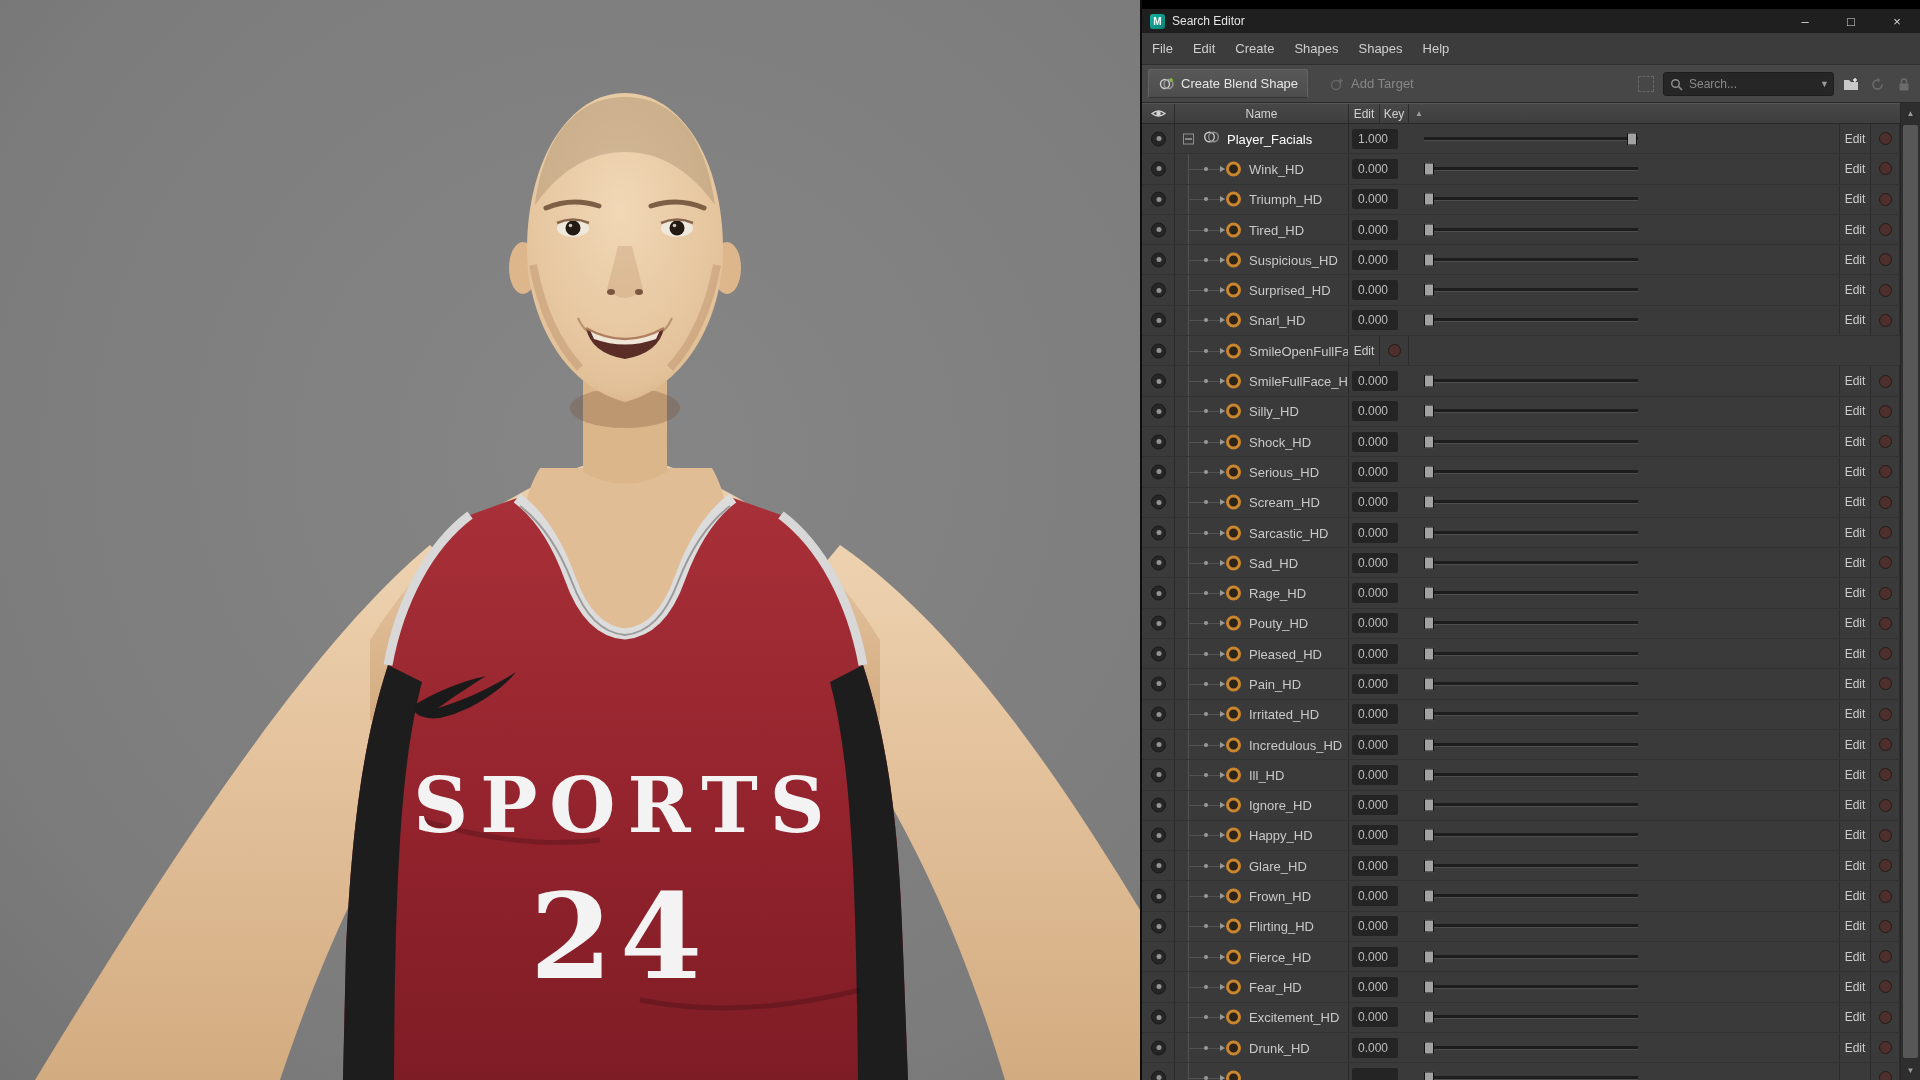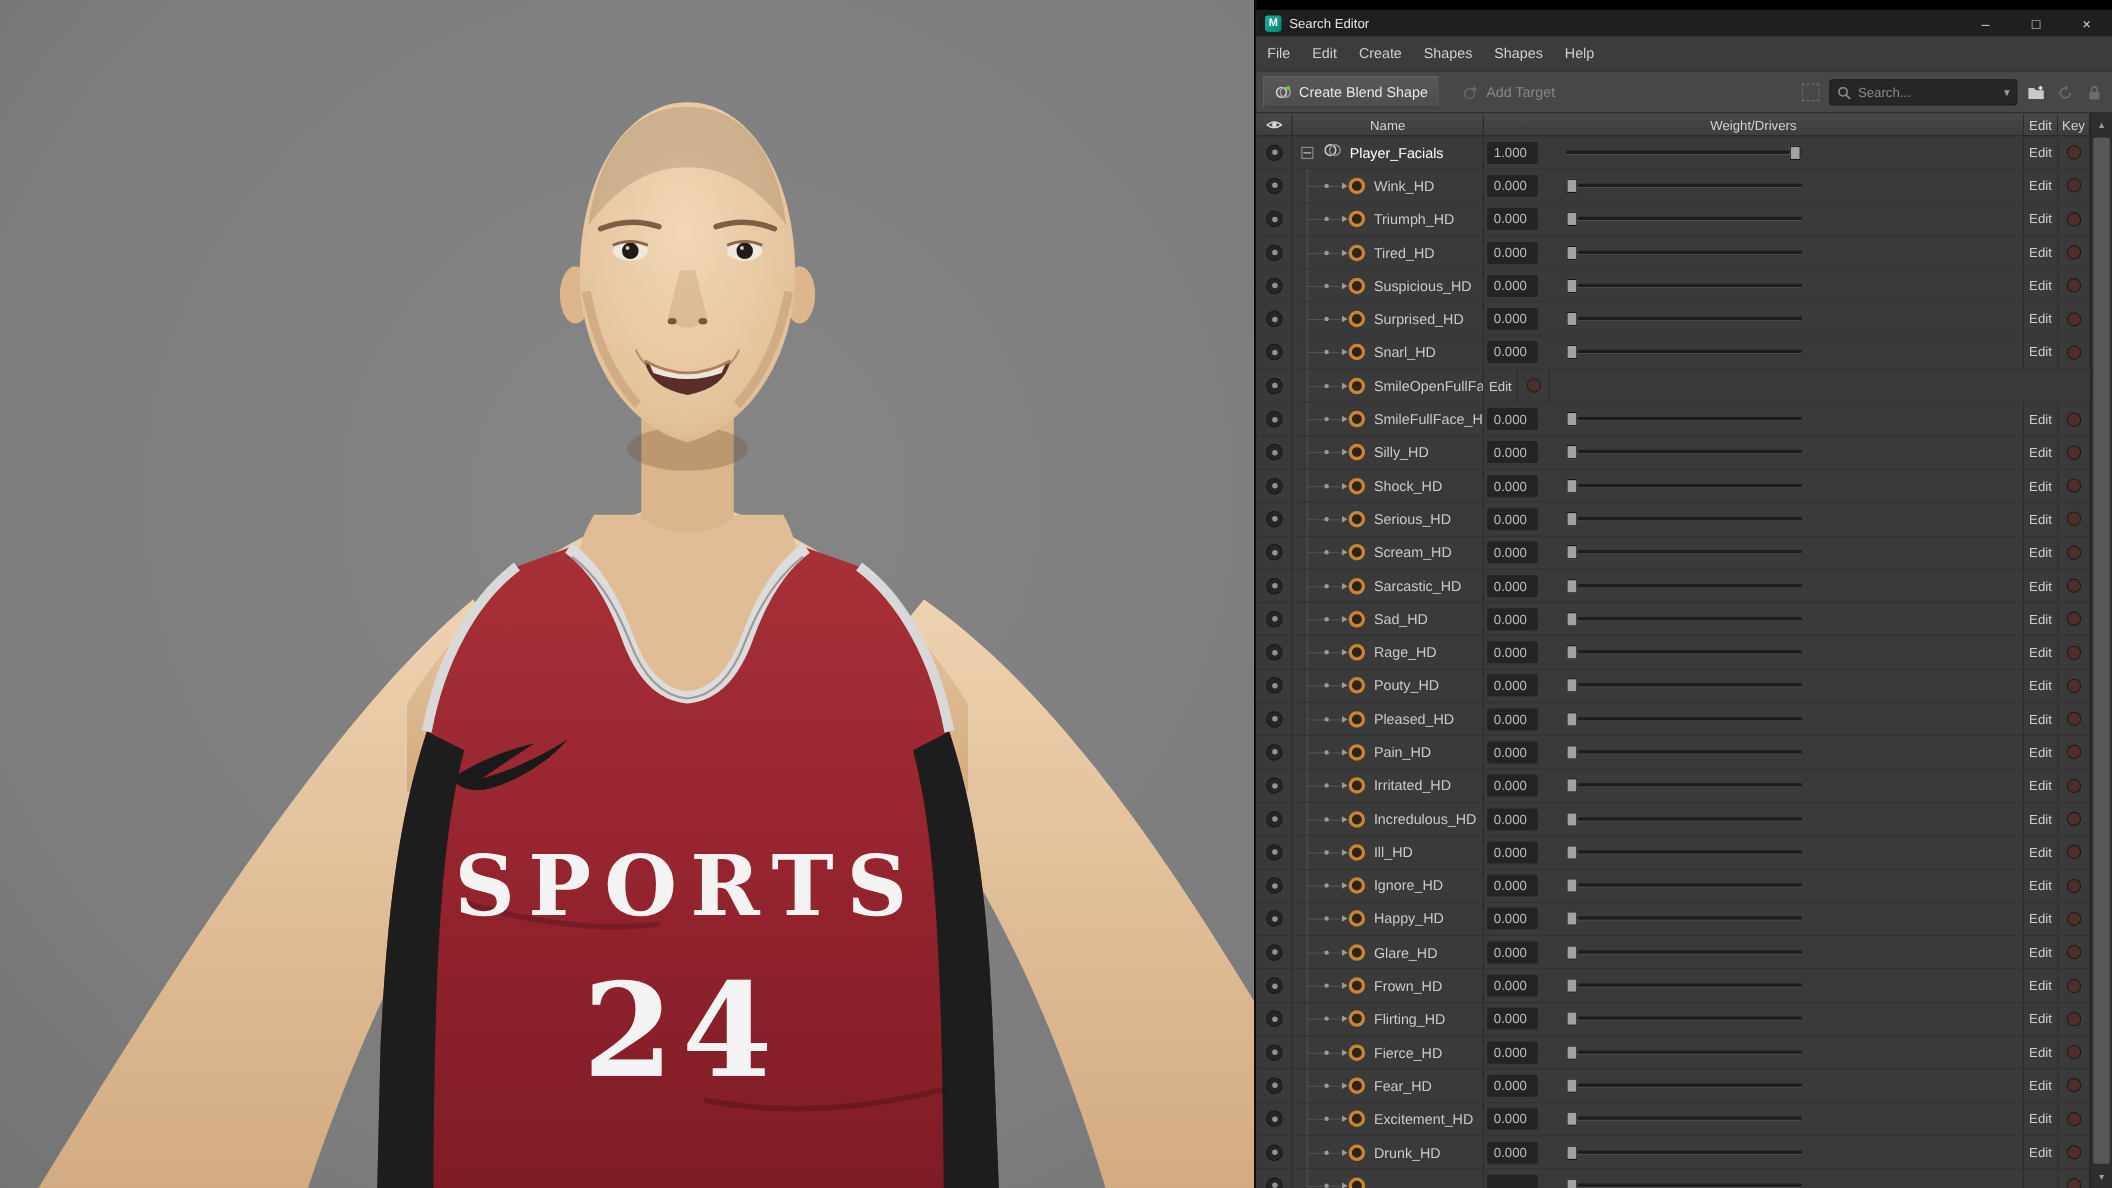--- a/index.html
+++ b/index.html
@@ -269,21 +269,20 @@
   </div>
 
   <div class="thead">
     <div class="th th-eye">
       <svg width="15" height="11" viewBox="0 0 15 11">
         <path d="M 1,5.5 Q 7.5,0.5 14,5.5 Q 7.5,10.5 1,5.5 Z" fill="none" stroke="#d6d6d6" stroke-width="1.3"></path>
         <circle cx="7.5" cy="5.5" r="2.2" fill="#d6d6d6"></circle>
       </svg>
     </div>
     <div class="th th-name">Name</div>
-    <div class="th th-weight">Weight/Drivers</div>
     <div class="th th-edit">Edit</div>
     <div class="th th-key">Key</div>
     <div class="th th-sb">▲</div>
   </div>
 
   <div class="rows" id="rows">
 
     <div class="row">
       <div class="c-eye">
         <span class="vis-toggle">

